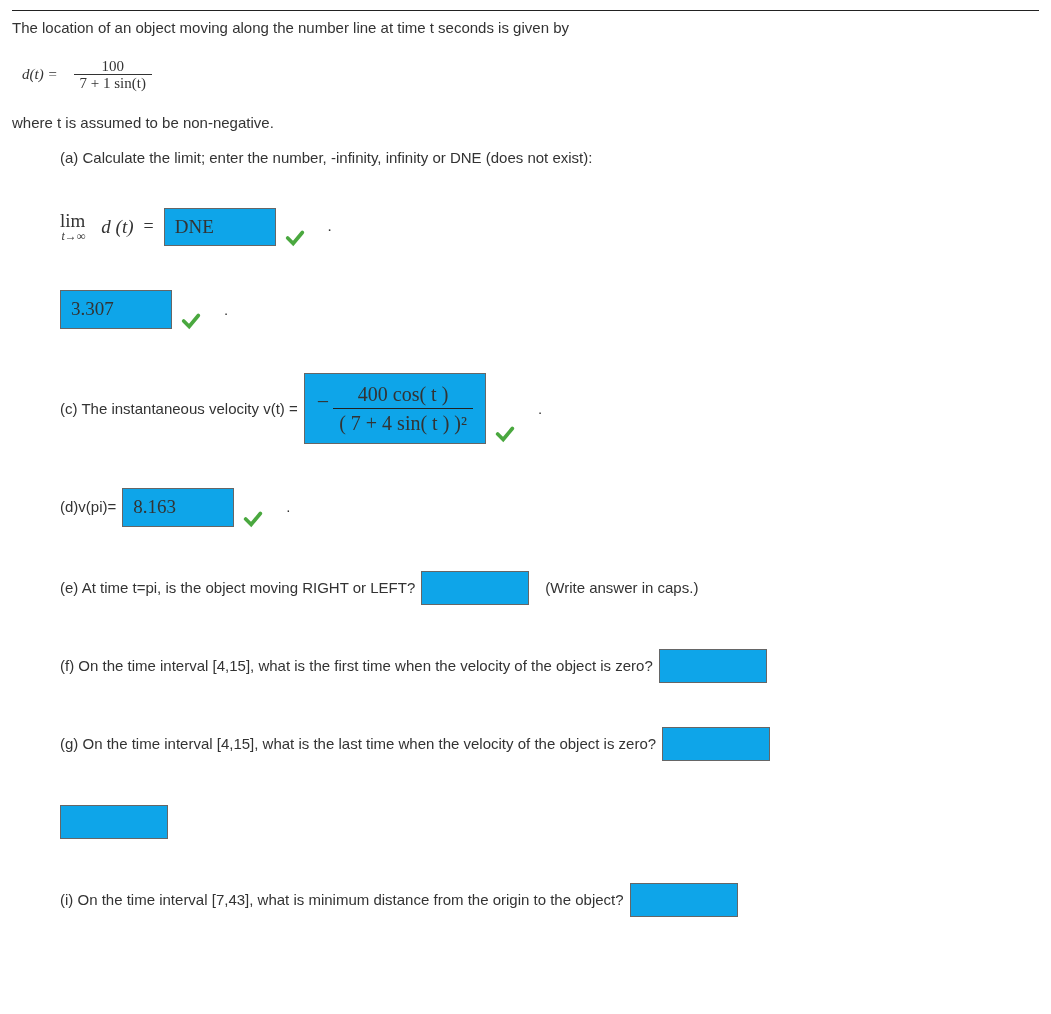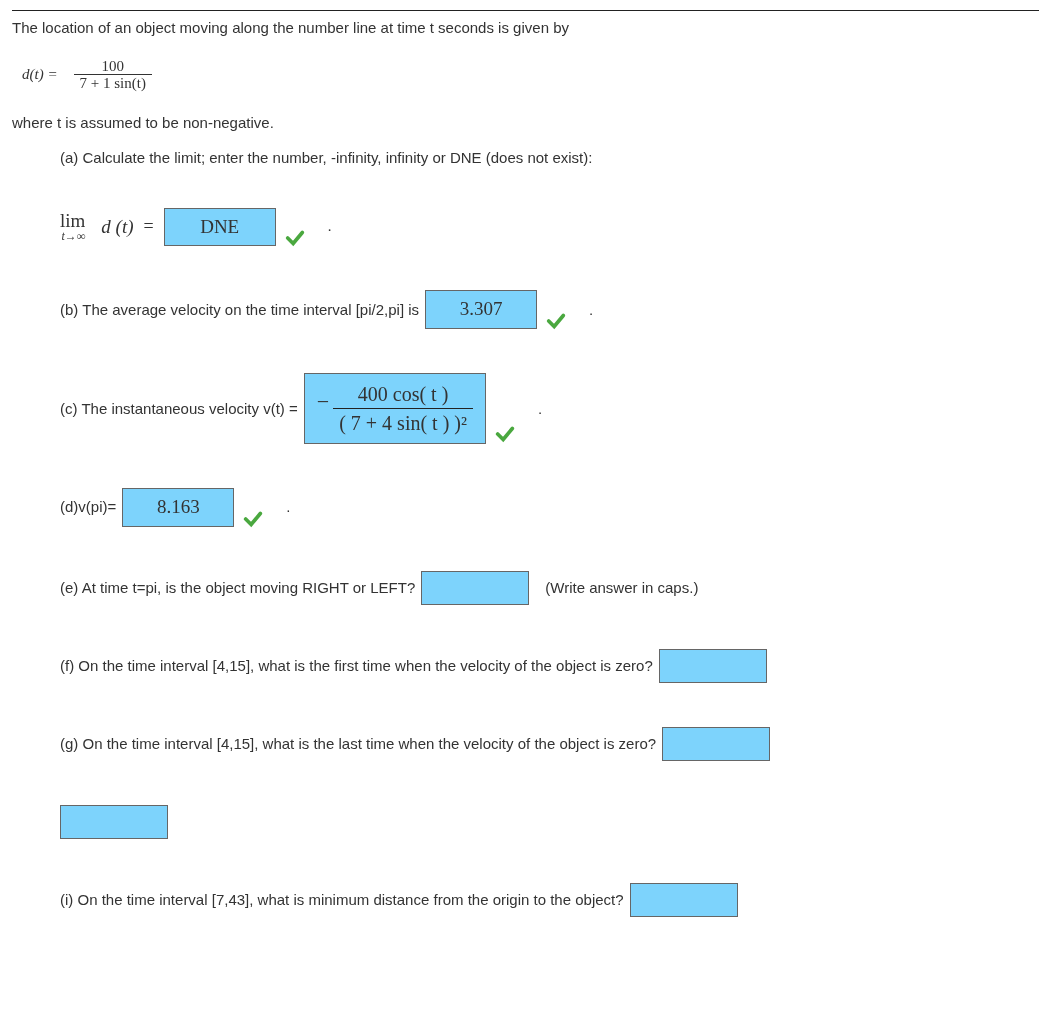--- a/index.html
+++ b/index.html
@@ -49,22 +49,22 @@
   }
   .answer-box {
     display: inline-block;
     border: 1px solid #666;
     padding: 6px 10px;
     min-width: 90px;
     min-height: 22px;
     font-family: "Times New Roman", serif;
     font-size: 19px;
     vertical-align: middle;
-    text-align: center;
-    background: #7dd3fc;
+    text-align: left;
+    background: #0ea5e9;
   }
   .answer-box.empty {
     min-width: 86px;
     min-height: 20px;
   }
   .answer-box.formula-box {
     padding: 8px 12px;
     font-size: 20px;
   }
   .check {
@@ -139,21 +139,20 @@
   <span class="answer-box">DNE</span>
   <span class="check">
     <svg viewBox="0 0 24 24">
         <path fill="none" stroke="#4aa83f" stroke-width="4" stroke-linecap="round" d="M4 12 L10 18 L20 6"></path>
       </svg>
   </span>
   <span class="dot">.</span>
 </div>
 
 <div class="section section-b">
-  <span>(b) The average velocity on the time interval [pi/2,pi] is</span>
   <span class="answer-box">3.307</span>
   <span class="check">
     <svg viewBox="0 0 24 24">
         <path fill="none" stroke="#4aa83f" stroke-width="4" stroke-linecap="round" d="M4 12 L10 18 L20 6"></path>
       </svg>
   </span>
   <span class="dot">.</span>
 </div>
 
 <div class="section section-c">

